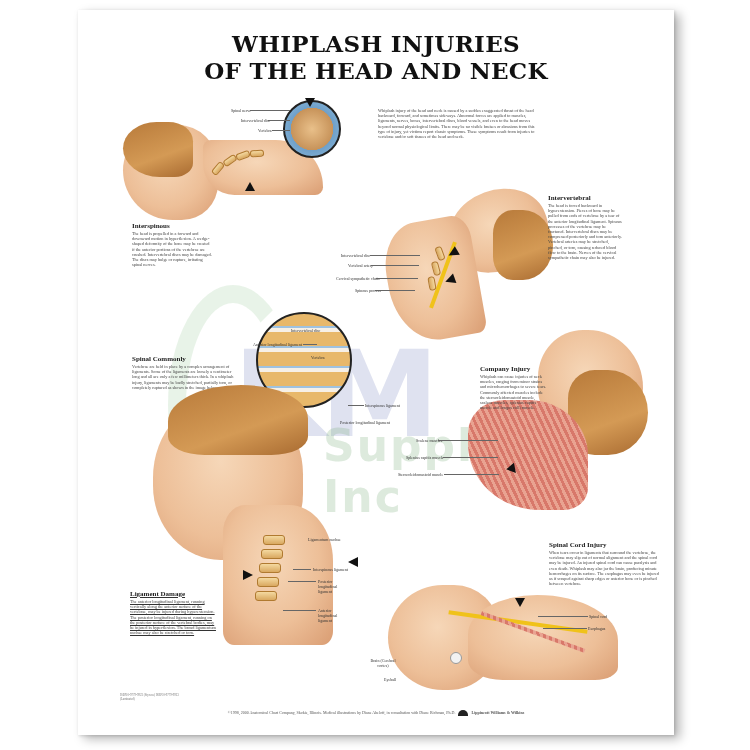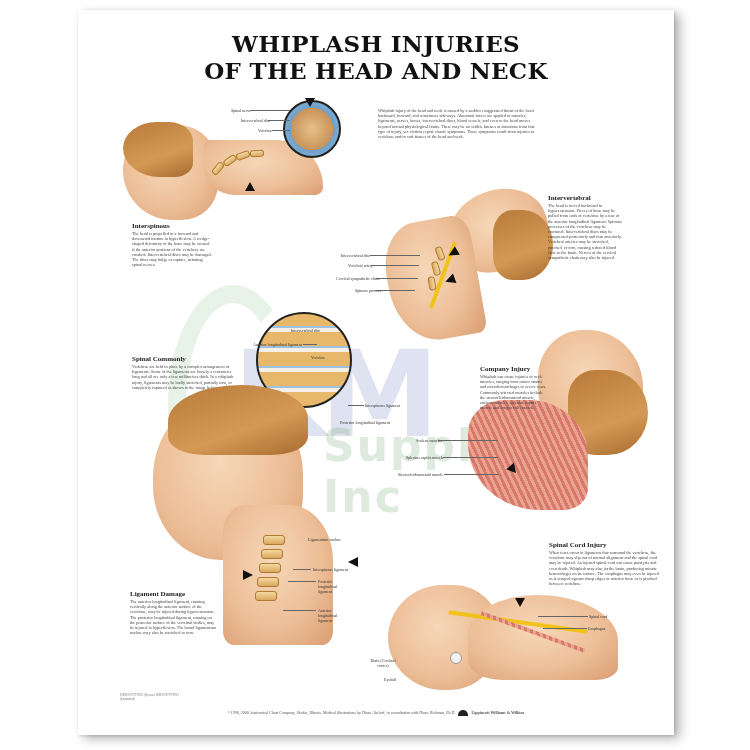--- a/index.html
+++ b/index.html
@@ -191,21 +191,21 @@
     <div class="arrow arrow-left" style="left:110px; top:185px; transform:rotate(180deg);"></div>
   </div>
   <div class="label" style="left:230px; top:527px;">Ligamentum nuchae</div>
   <div class="label" style="left:235px; top:557px;">Interspinous ligament</div>
   <div class="leader" style="left:215px; top:559px; width:18px;"></div>
   <div class="label" style="left:240px; top:569px; white-space:normal; width:30px;">Posterior longitudinal ligament</div>
   <div class="leader" style="left:210px; top:571px; width:28px;"></div>
   <div class="label" style="left:240px; top:598px; white-space:normal; width:30px;">Anterior longitudinal ligament</div>
   <div class="leader" style="left:205px; top:600px; width:33px;"></div>
 
-  <div class="txt" style="left:52px; top:580px; width:88px;">
+  <div class="txt" style="left:52px; top:580px; width:88px;text-decoration:underline;">
     <div class="head">Ligament Damage</div>
     <div class="body-text">The anterior longitudinal ligament, running vertically along the anterior surface of the vertebrae, may be injured during hyperextension. The posterior longitudinal ligament, running on the posterior surface of the vertebral bodies, may be injured in hyperflexion. The broad ligamentum nuchae may also be stretched or torn.</div>
   </div>
 
   <div class="illus" style="left:310px; top:540px; width:230px; height:145px;">
     <div class="skin" style="position:absolute; left:0; top:35px; width:110px; height:105px; border-radius:50% 40% 45% 50%;"></div>
     <div class="skin" style="position:absolute; left:80px; top:45px; width:150px; height:85px; border-radius:60% 70% 20% 30%;"></div>
     <div class="nerve" style="left:60px; top:70px; width:140px; height:4px; transform:rotate(8deg);"></div>
     <div class="muscle" style="position:absolute; left:90px; top:80px; width:110px; height:4px; transform:rotate(20deg);"></div>
     <div style="position:absolute; left:62px; top:102px; width:12px; height:12px; border-radius:50%; background:#f2f2f2; border:1px solid #999;"></div>

